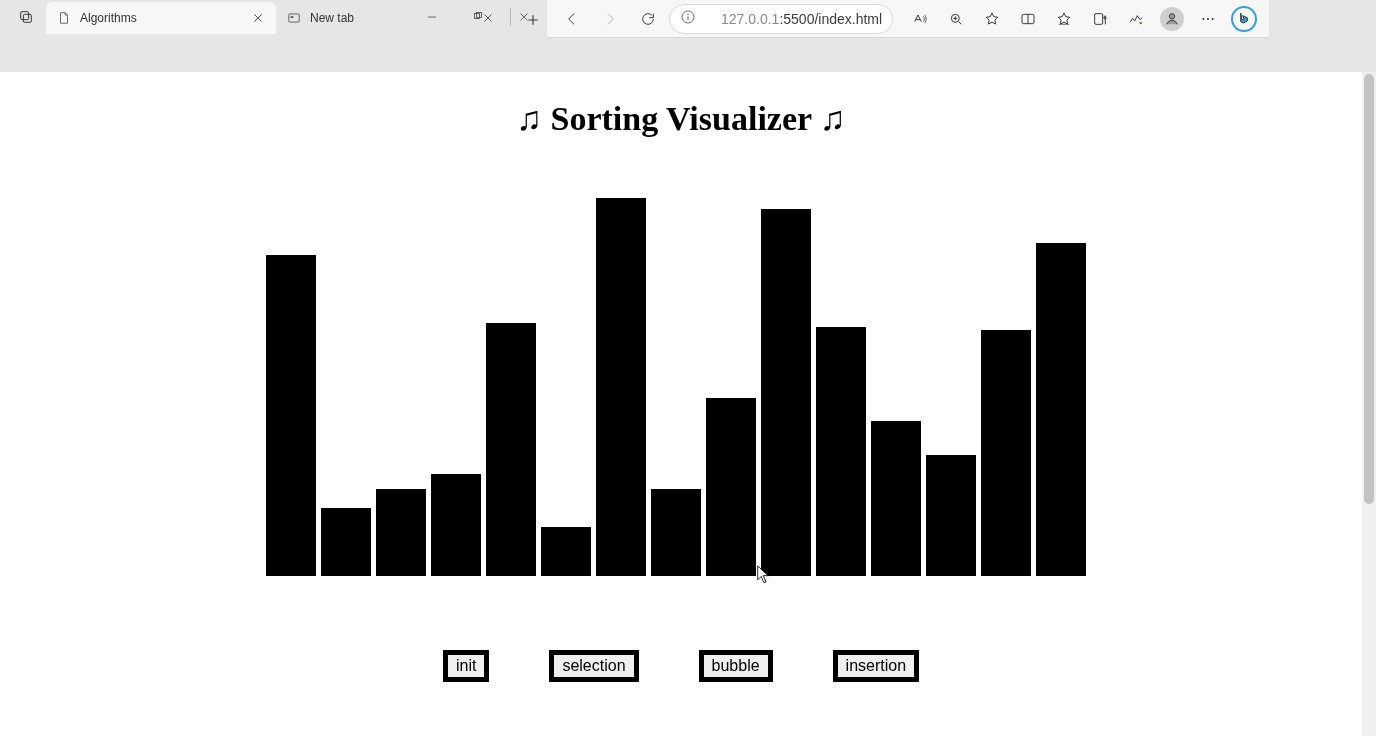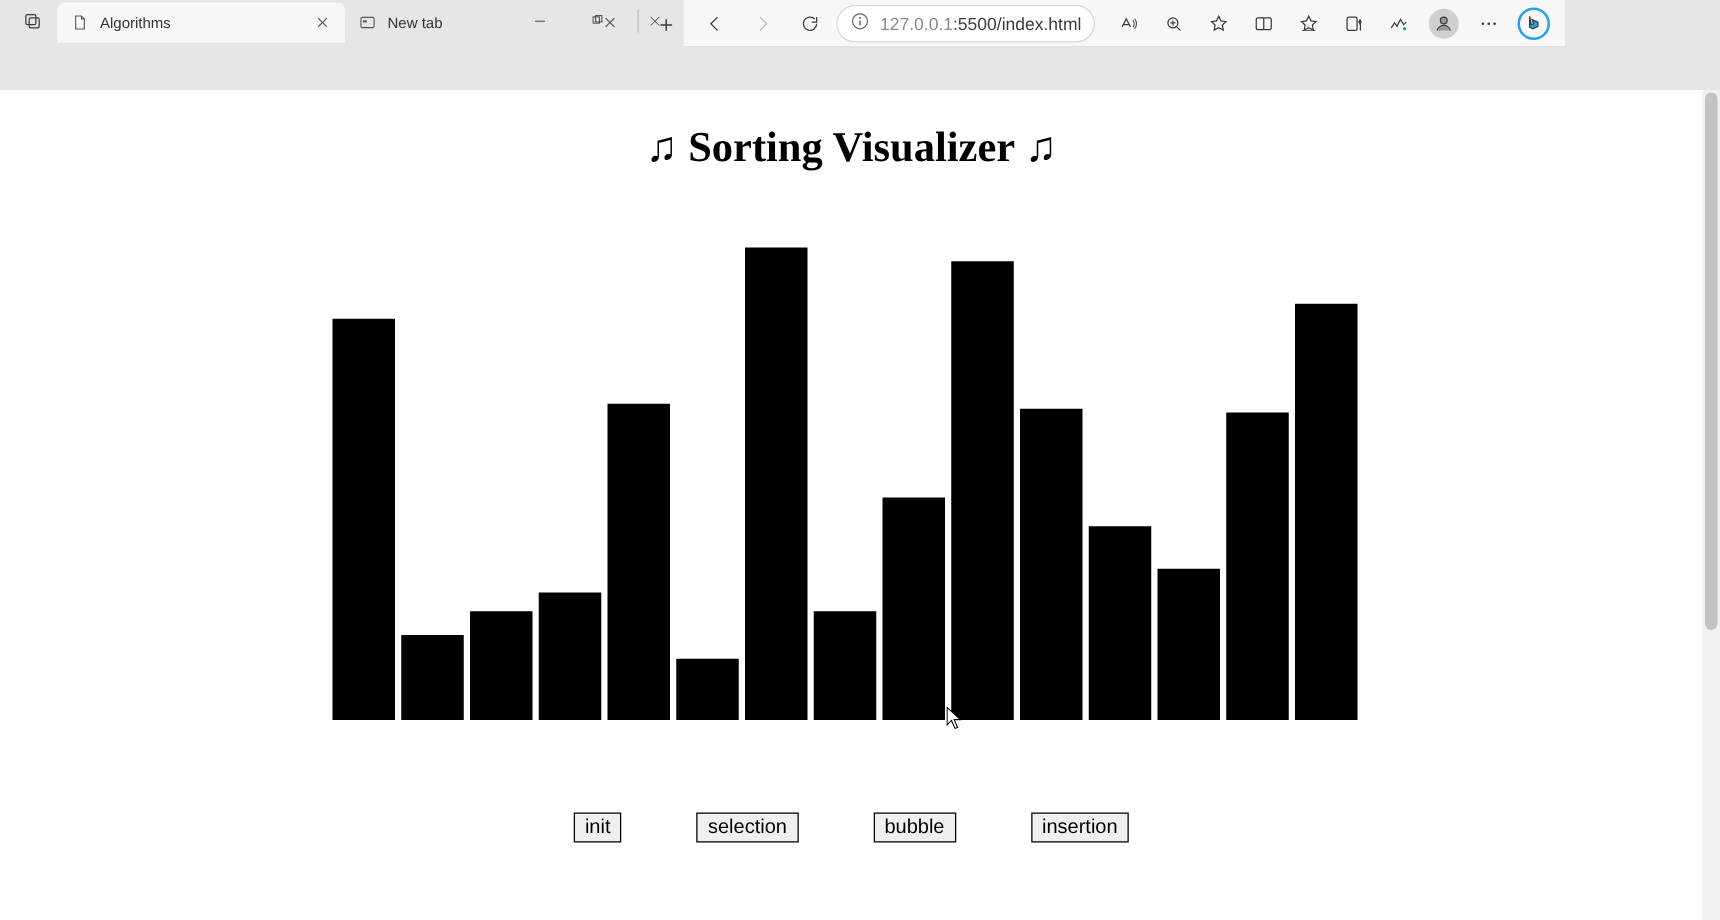--- a/index.html
+++ b/index.html
@@ -22,42 +22,42 @@
   .tab .close { width: 16px; height: 16px; display: flex; align-items: center; justify-content: center; color: #555; }
   .tab-sep { width: 1px; height: 18px; background: #b9b9b9; align-self: center; margin: 0 4px; }
   .newtab { width: 28px; height: 28px; display: flex; align-items: center; justify-content: center; margin-left: 4px; }
   .window-controls { position: absolute; right: 0; top: 0; height: 34px; display: flex; }
   .window-controls .wbtn { width: 46px; height: 34px; display: flex; align-items: center; justify-content: center; }
 
   .toolbar { height: 38px; background: #f7f7f7; display: flex; align-items: center; padding: 0 8px; gap: 4px; border-bottom: 1px solid #d9d9d9; }
   .icon-btn { width: 34px; height: 30px; display: flex; align-items: center; justify-content: center; border-radius: 4px; }
   .addr {
     flex: 1; height: 30px; background: #fff; border: 1px solid #d9d9d9; border-radius: 16px;
-    display: flex; align-items: center; padding: 0 10px; gap: 8px; font-size: 14px; color: #6b6b6b;
+    display: flex; align-items: center; padding: 0 10px; gap: 25px; font-size: 14px; color: #6b6b6b;
   }
   .addr .url { color: #3b3b3b; }
   .addr .url .faded { color: #8a8a8a; }
   .right-icons { display: flex; align-items: center; gap: 2px; margin-left: 6px; }
   .avatar { width: 24px; height: 24px; border-radius: 50%; background: #cfcfcf; display:flex; align-items:center; justify-content:center; }
   .bing { width: 26px; height: 26px; border: 2px solid #2aa2e6; border-radius: 50%; display:flex; align-items:center; justify-content:center; }
 
   
   .viewport { position: relative; width: 100%; height: calc(736px - 72px); background: #fff; }
   .content { width: calc(100% - 14px); height: 100%; overflow: hidden; }
   .scrollbar-track { position: absolute; top: 0; right: 0; width: 14px; height: 100%; background: #f0f0f0; }
   .scrollbar-thumb { position: absolute; left: 2px; width: 10px; background: #c3c3c3; border-radius: 5px; }
 
   
   h1.page-title { font-family: "Times New Roman", Times, serif; font-weight: 700; font-size: 34px; text-align: center; margin-top: 28px; color: #000; }
 
   .chart-wrap { margin: 60px auto 0; width: 830px; height: 378px; display: flex; align-items: flex-end; gap: 5px; }
   .bar { background: #000; width: 50px; }
 
   .controls { display: flex; justify-content: center; gap: 60px; margin-top: 74px; }
-  .ctrl-btn { font-size: 16px; padding: 2px 8px; background: #efefef; border: 1px solid #000000; font-family: Arial, sans-serif; }
+  .ctrl-btn { font-size: 16px; padding: 2px 8px; background: #efefef; border: 5px solid #000000; font-family: Arial, sans-serif; }
 
   .cursor { position: absolute; width: 14px; height: 20px; pointer-events: none; }
 </style>
 </head>
 <body>
 
 <div class="chrome">
   <div class="tabstrip">
     <div class="tab-actions">
       <svg viewBox="0 0 24 24">

